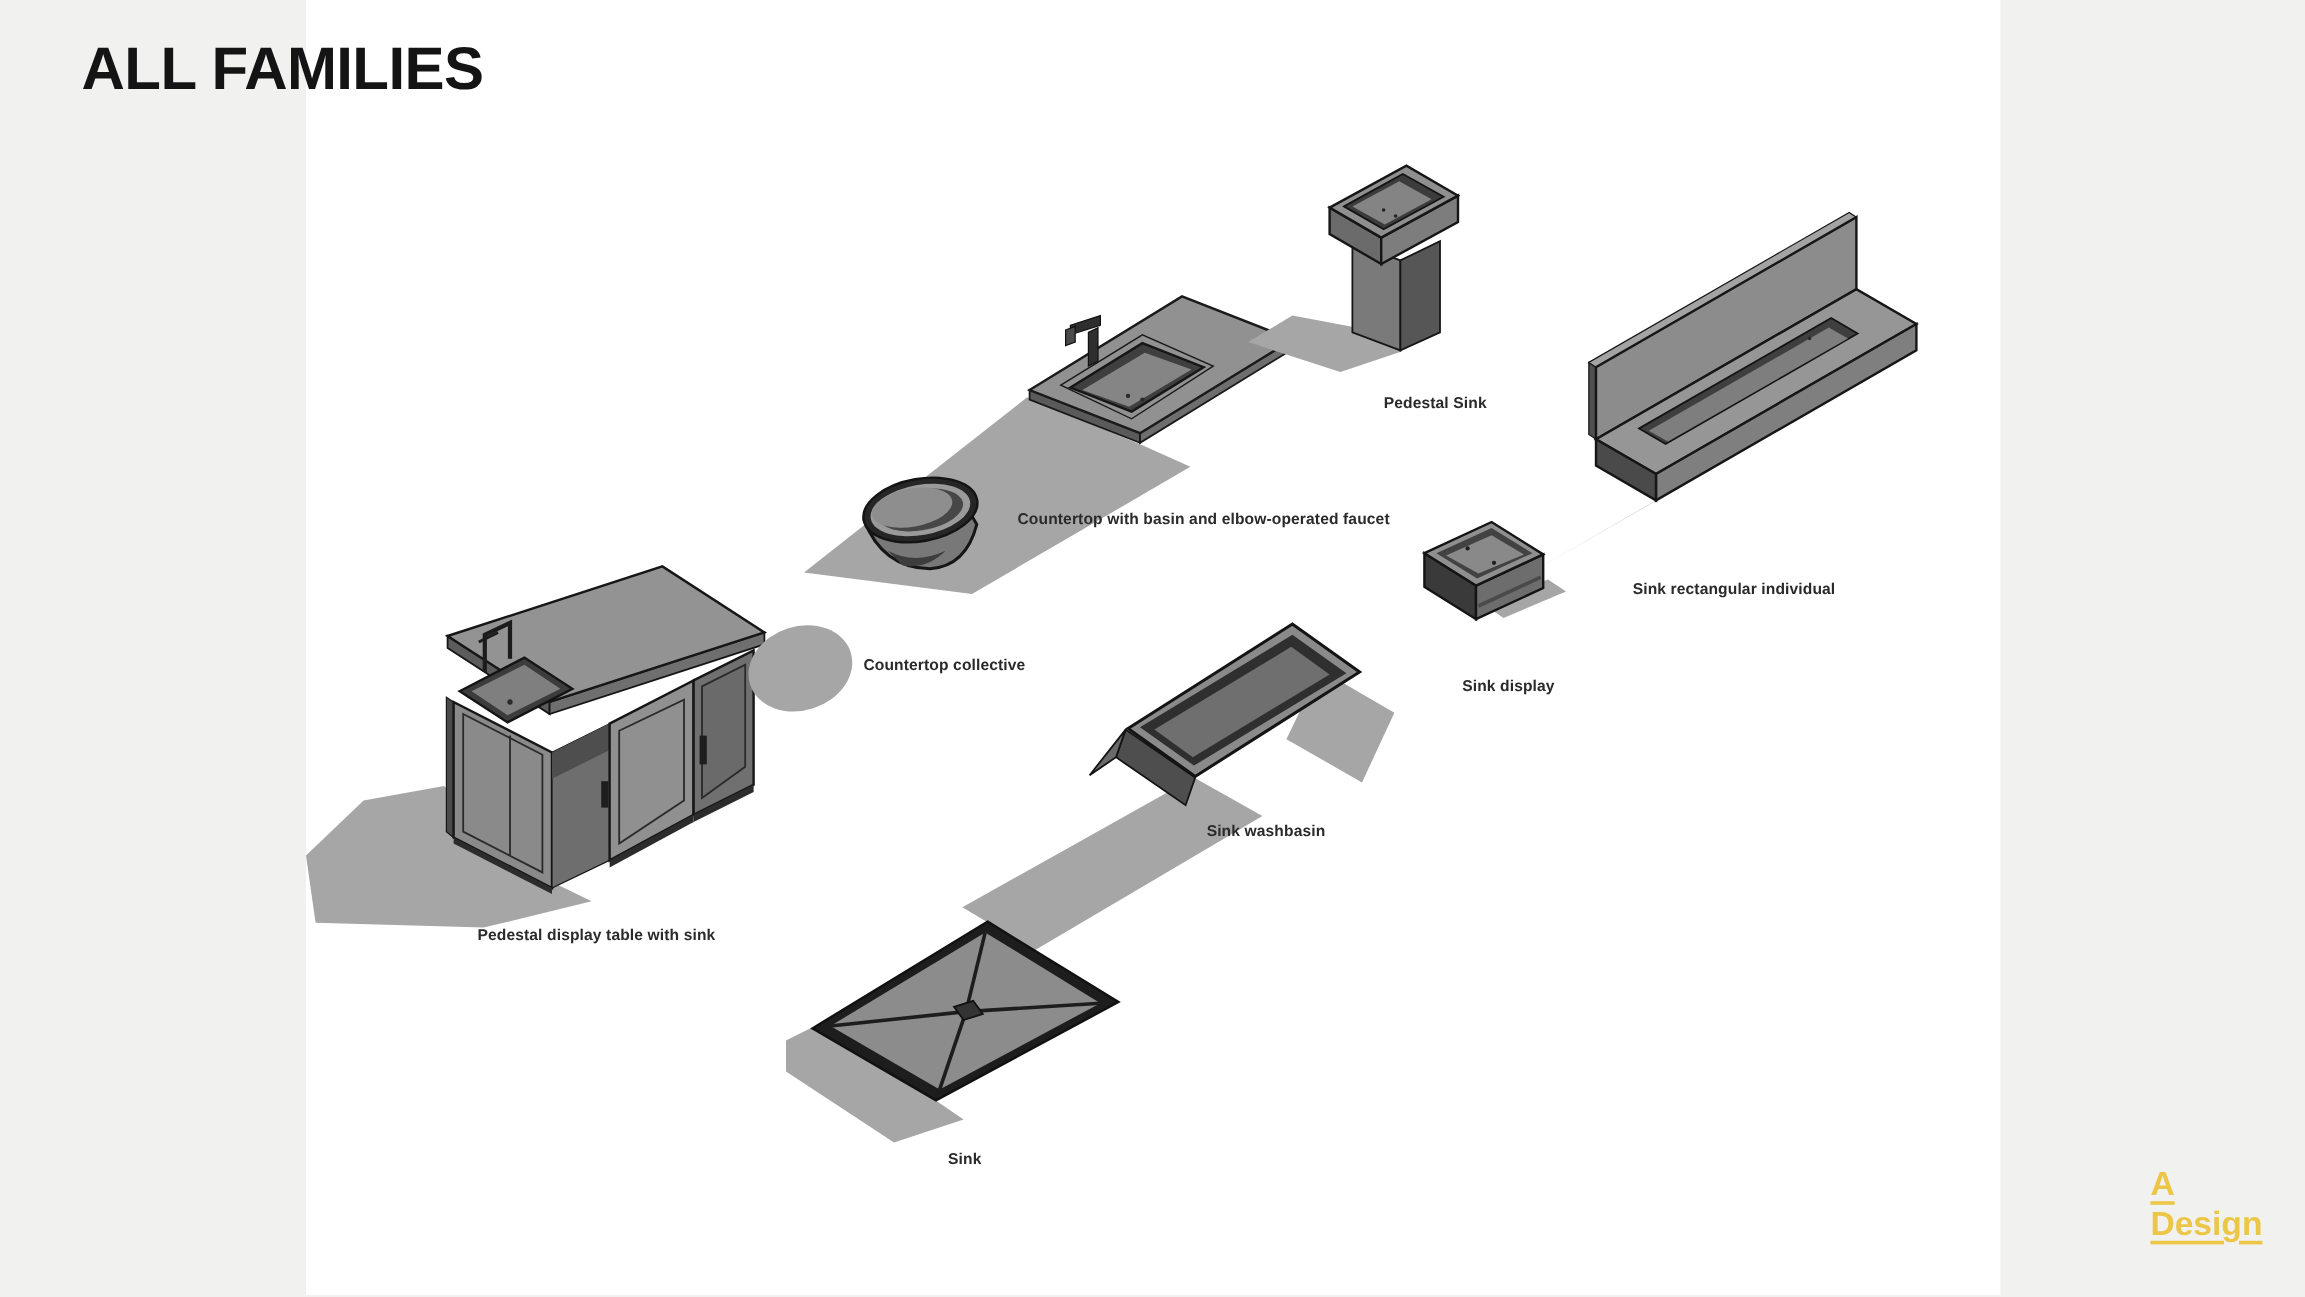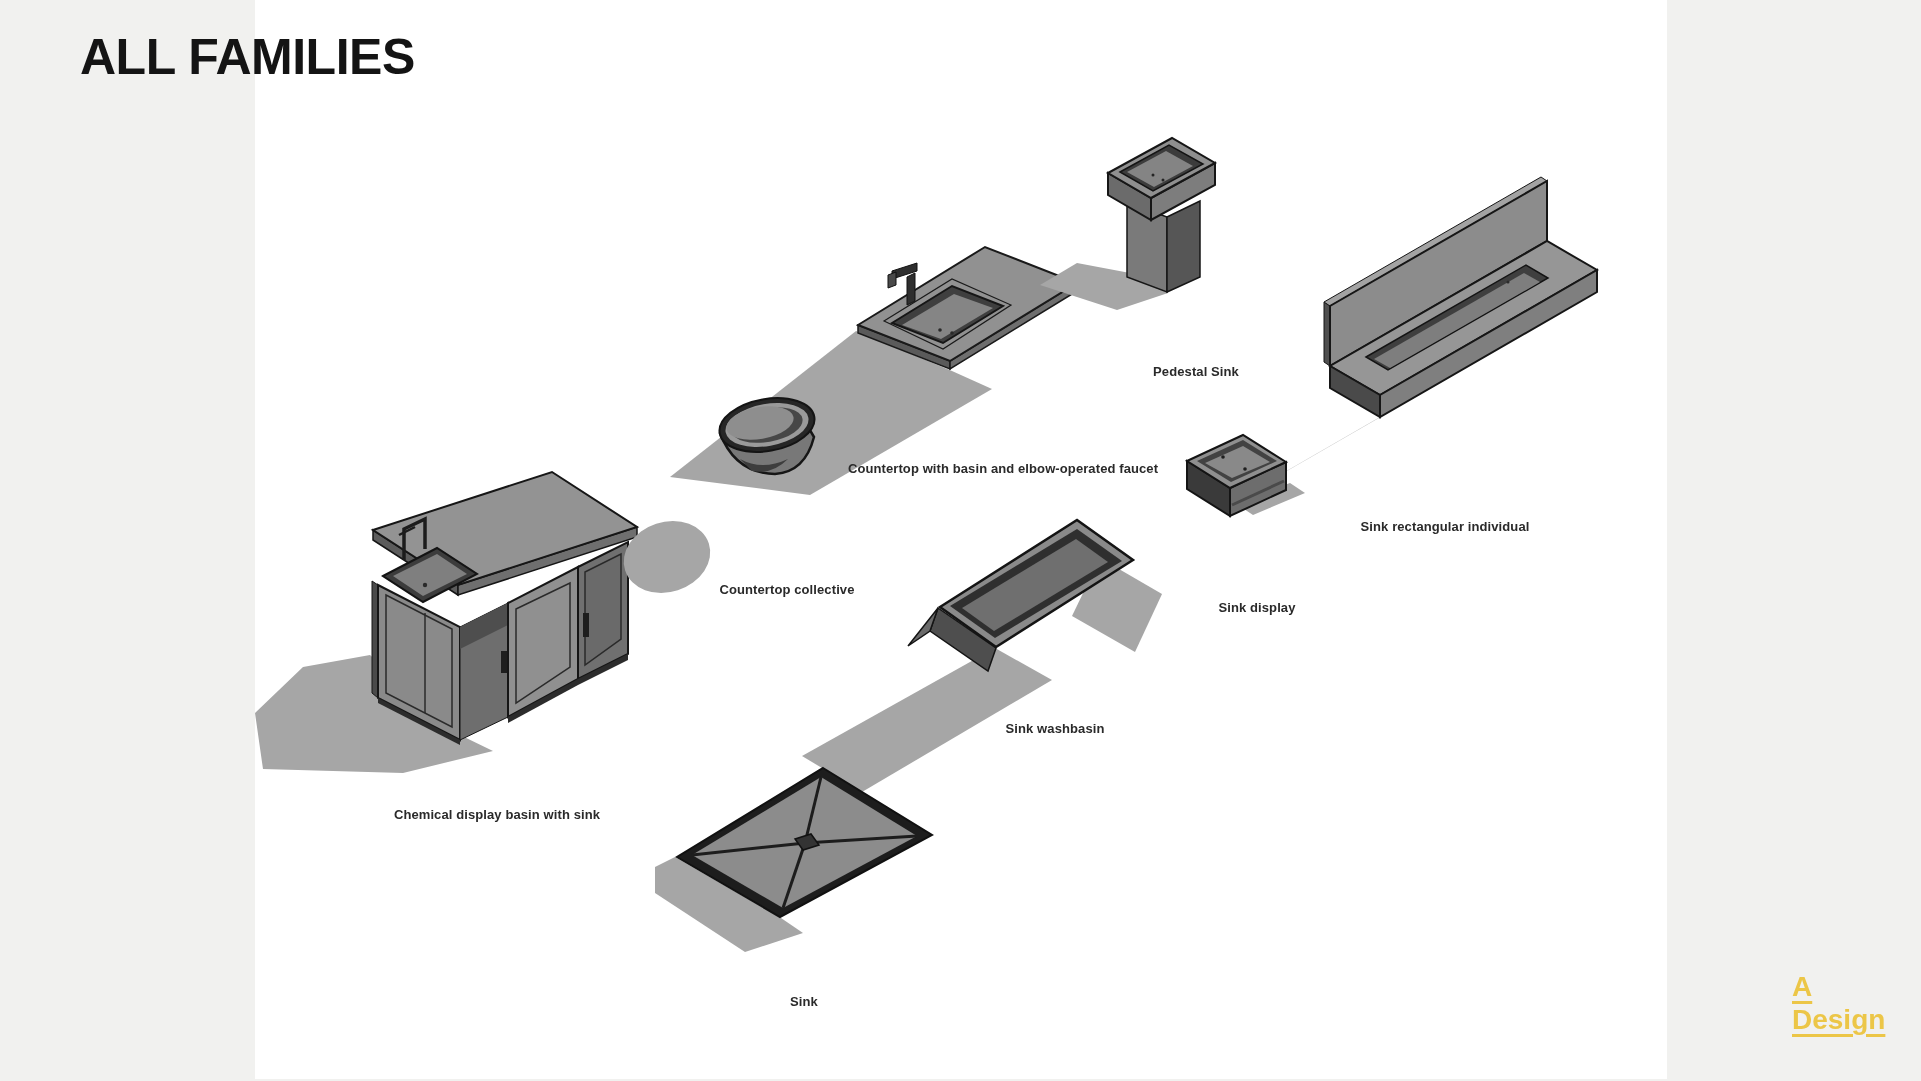--- a/index.html
+++ b/index.html
@@ -6,30 +6,30 @@
   body{
     width:1921px;height:1081px;position:relative;overflow:hidden;
     background:#f1f1ef;
     font-family:"Liberation Sans",sans-serif;
   }
   .slide{
     position:absolute;left:255px;top:0;width:1412px;height:1079px;
     background:#ffffff;
   }
   .title{
-    position:absolute;left:80px;top:30px;margin:0;
+    position:absolute;left:68px;top:30px;margin:0;
     font-family:"Liberation Sans",sans-serif;
     font-size:50px;line-height:54px;font-weight:bold;letter-spacing:-0.5px;
     color:#141414;white-space:nowrap;
   }
   .fx{position:absolute;overflow:visible;}
   .lbl{
     position:absolute;transform:translateX(-50%);
     font:700 13px/16px "Liberation Sans",sans-serif;
-    color:#2a2a2a;letter-spacing:0.1px;white-space:nowrap;margin-top:36px;
+    color:#2a2a2a;letter-spacing:0.1px;white-space:nowrap;
   }
   .logo{
     position:absolute;left:1792px;top:970px;
     color:#ecc647;font-weight:bold;font-size:28px;line-height:33px;
     text-decoration:none;cursor:pointer;
   }
   .logo div{
     text-decoration:underline;
     text-decoration-thickness:3px;
     text-underline-offset:5px;
@@ -165,19 +165,19 @@
   </g>
   <polygon points="140,84 156,79 164,90 148,95" fill="#333333" stroke="#111" stroke-width="1.5"></polygon>
 </svg>
 
 <div class="lbl" style="left:1196px;top:328px">Pedestal Sink</div>
 <div class="lbl" style="left:1003px;top:425px">Countertop with basin and elbow-operated faucet</div>
 <div class="lbl" style="left:787px;top:546px">Countertop collective</div>
 <div class="lbl" style="left:1445px;top:483px">Sink rectangular individual</div>
 <div class="lbl" style="left:1257px;top:564px">Sink display</div>
 <div class="lbl" style="left:1055px;top:685px">Sink washbasin</div>
-<div class="lbl" style="left:497px;top:771px">Chemical display basin with sink</div>
+<div class="lbl" style="left:497px;top:771px">Pedestal display table with sink</div>
 <div class="lbl" style="left:804px;top:958px">Sink</div>
 
 <div class="logo">
   <div>A</div>
   <div>Design</div>
 </div>
 
 </body></html>

